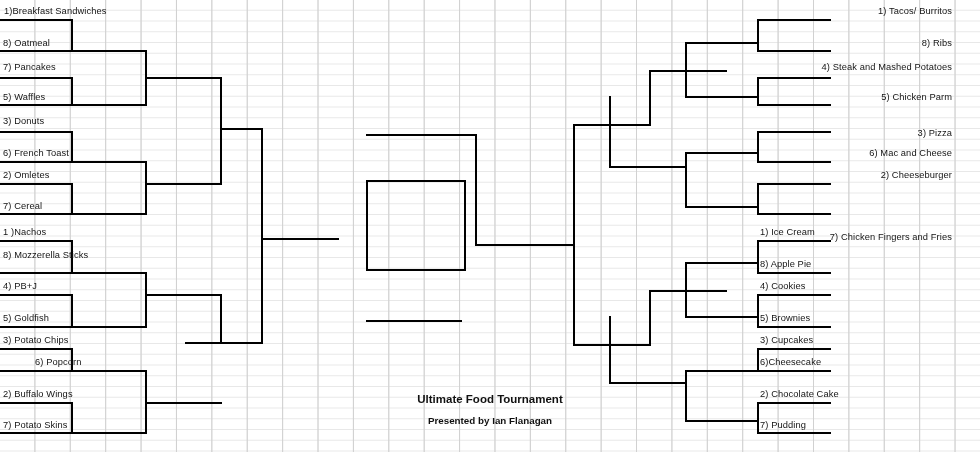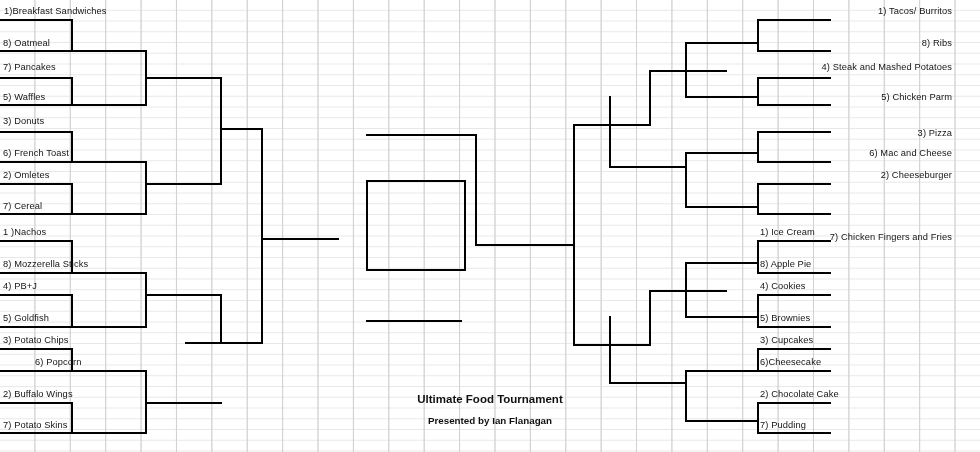--- a/index.html
+++ b/index.html
@@ -189,21 +189,21 @@
   <div class="label l" style="left:4px;  top:6px;">1)Breakfast Sandwiches</div>
   <div class="label l" style="left:3px;  top:38px;">8) Oatmeal</div>
   <div class="label l" style="left:3px;  top:62px;">7) Pancakes</div>
   <div class="label l" style="left:3px;  top:92px;">5) Waffles</div>
   <div class="label l" style="left:3px;  top:116px;">3) Donuts</div>
   <div class="label l" style="left:3px;  top:148px;">6) French Toast</div>
   <div class="label l" style="left:3px;  top:170px;">2) Omletes</div>
   <div class="label l" style="left:3px;  top:201px;">7) Cereal</div>
 
   <div class="label l" style="left:3px;  top:227px;">1 )Nachos</div>
-  <div class="label l" style="left:3px;  top:259px;">8) Mozzerella Sticks</div>
+  <div class="label l" style="left:3px;  top:250px;">8) Mozzerella Sticks</div>
   <div class="label l" style="left:3px;  top:281px;">4) PB+J</div>
   <div class="label l" style="left:3px;  top:313px;">5) Goldfish</div>
   <div class="label l" style="left:3px;  top:335px;">3) Potato Chips</div>
   <div class="label l" style="left:3px;  top:357px;margin-left:32px;">6) Popcorn</div>
   <div class="label l" style="left:3px;  top:389px;">2) Buffalo Wings</div>
   <div class="label l" style="left:3px;  top:420px;">7) Potato Skins</div>
 
   <div class="label r" style="right:28px; top:6px;">1) Tacos/ Burritos</div>
   <div class="label r" style="right:28px; top:38px;">8) Ribs</div>
   <div class="label r" style="right:28px; top:62px;margin-left:36px;">4) Steak and Mashed Potatoes</div>

